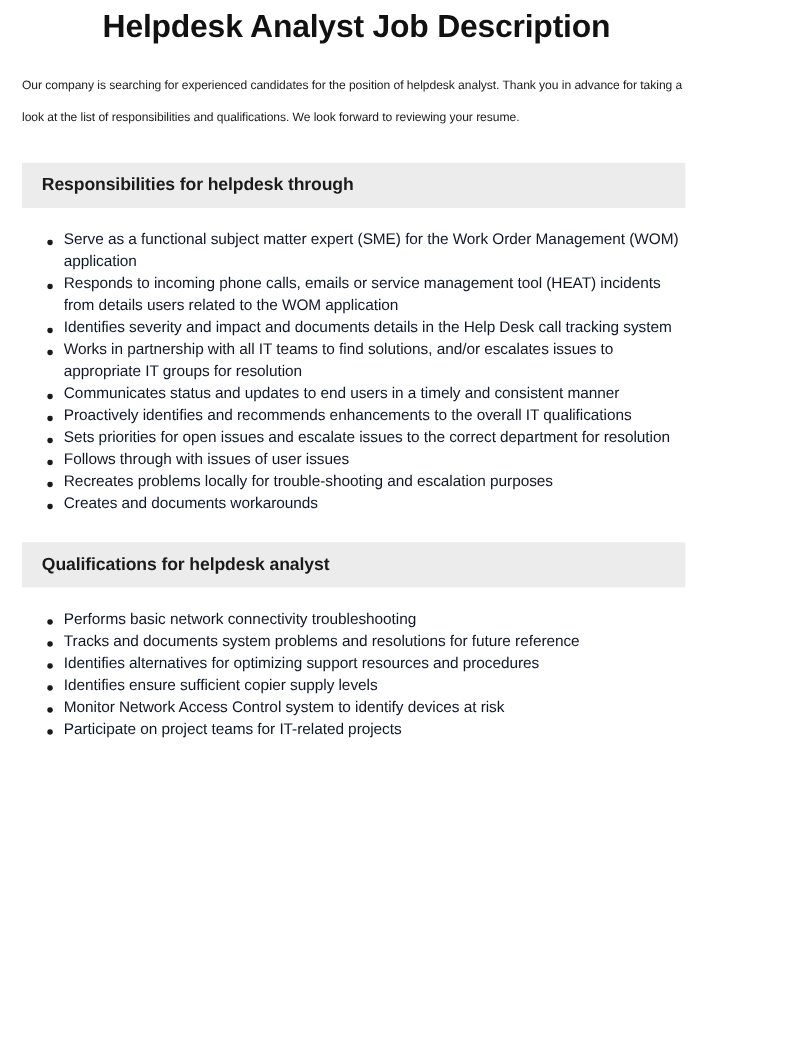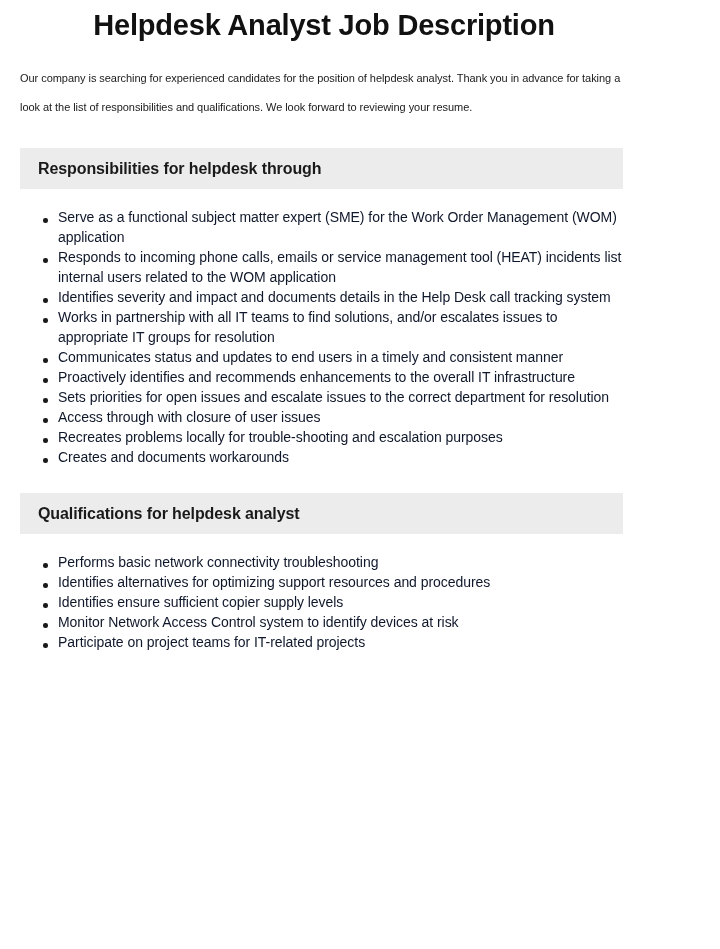--- a/index.html
+++ b/index.html
@@ -88,38 +88,39 @@
   <h1 class="doc-title">Helpdesk Analyst Job Description</h1>
 
   <p class="intro">Our company is searching for experienced candidates for the position of helpdesk analyst. Thank you in advance for taking a look at the list of responsibilities and qualifications. We look forward to reviewing your resume.</p>
 
   <div class="section">
     <div class="section-bar">
       <span class="section-bar-title">Responsibilities for helpdesk through</span>
     </div>
     <ul class="items">
       <li><span>Serve as a functional subject matter expert (SME) for the Work Order Management (WOM) application</span></li>
-      <li><span>Responds to incoming phone calls, emails or service management tool (HEAT) incidents list internal users related to the WOM application</span></li>
+      <li><span>Responds to incoming phone calls, emails or service management tool (HEAT) incidents from details users related to the WOM application</span></li>
       <li><span>Identifies severity and impact and documents details in the Help Desk call tracking system</span></li>
       <li><span>Works in partnership with all IT teams to find solutions, and/or escalates issues to appropriate IT groups for resolution</span></li>
       <li><span>Communicates status and updates to end users in a timely and consistent manner</span></li>
-      <li><span>Proactively identifies and recommends enhancements to the overall IT infrastructure</span></li>
+      <li><span>Proactively identifies and recommends enhancements to the overall IT qualifications</span></li>
       <li><span>Sets priorities for open issues and escalate issues to the correct department for resolution</span></li>
-      <li><span>Access through with closure of user issues</span></li>
+      <li><span>Follows through with issues of user issues</span></li>
       <li><span>Recreates problems locally for trouble-shooting and escalation purposes</span></li>
       <li><span>Creates and documents workarounds</span></li>
     </ul>
   </div>
 
   <div class="section">
     <div class="section-bar">
       <span class="section-bar-title">Qualifications for helpdesk analyst</span>
     </div>
     <ul class="items">
       <li><span>Performs basic network connectivity troubleshooting</span></li>
+      <li><span>Tracks and documents system problems and resolutions for future reference</span></li>
       <li><span>Identifies alternatives for optimizing support resources and procedures</span></li>
       <li><span>Identifies ensure sufficient copier supply levels</span></li>
       <li><span>Monitor Network Access Control system to identify devices at risk</span></li>
       <li><span>Participate on project teams for IT-related projects</span></li>
     </ul>
   </div>
 
 </div>
 
 </body></html>

